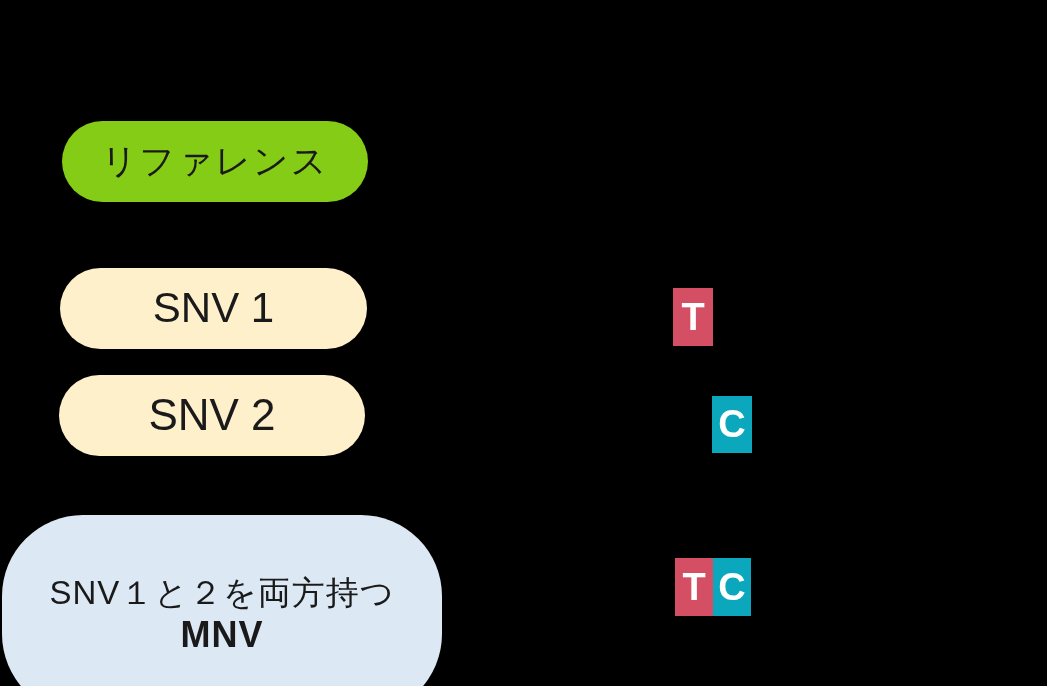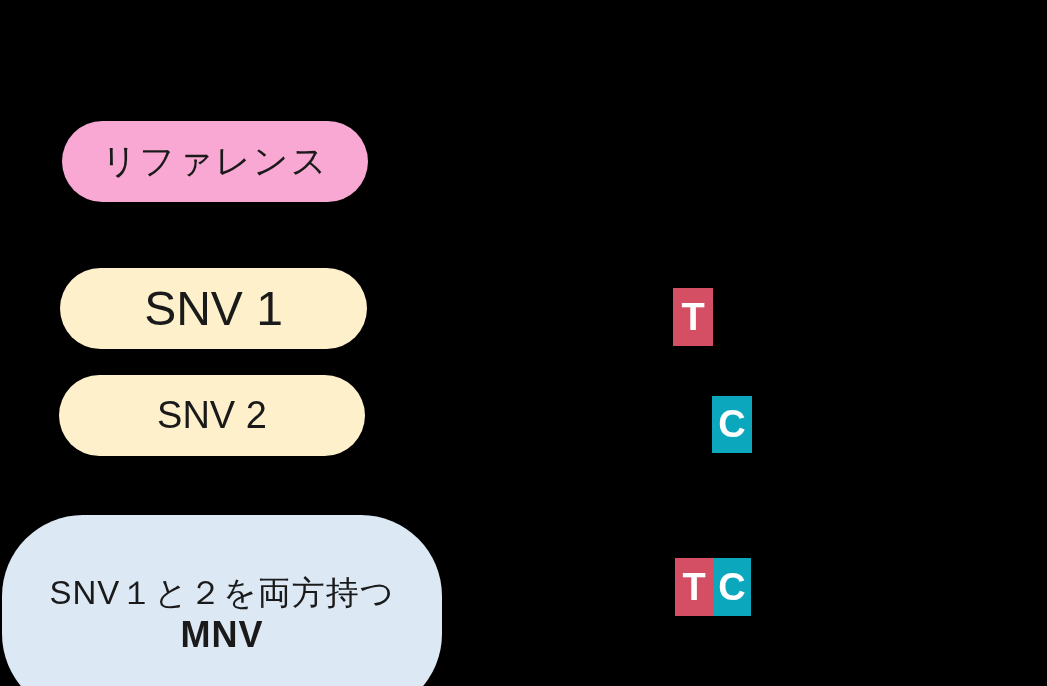--- a/index.html
+++ b/index.html
@@ -20,32 +20,32 @@
     display: flex;
     flex-direction: column;
     align-items: center;
     justify-content: center;
     color: #1a1a1a;
     text-align: center;
     line-height: 1.15;
   }
   .pill-reference {
     left: 62px; top: 121px; width: 306px; height: 81px;
-    background: #f9a8d4; border-radius: 41px;
+    background: #84cc16; border-radius: 41px;
     font-size: 35px; letter-spacing: 2px;
   }
   .pill-snv1 {
     left: 60px; top: 268px; width: 307px; height: 81px;
     background: #fdf0cb; border-radius: 41px;
-    font-size: 48px;
+    font-size: 42px;
   }
   .pill-snv2 {
     left: 59px; top: 375px; width: 306px; height: 81px;
     background: #fdf0cb; border-radius: 41px;
-    font-size: 38px;
+    font-size: 44px;
   }
   .pill-mnv {
     left: 2px; top: 515px; width: 440px; height: 200px;
     background: #dce8f4; border-radius: 81px;
     gap: 2px;
     align-items: center;
   }
   .mnv-line1 { font-size: 33px; letter-spacing: 1px; }
   .mnv-line2 { font-size: 36px; font-weight: bold; letter-spacing: 1px; }
   .base-tile {

